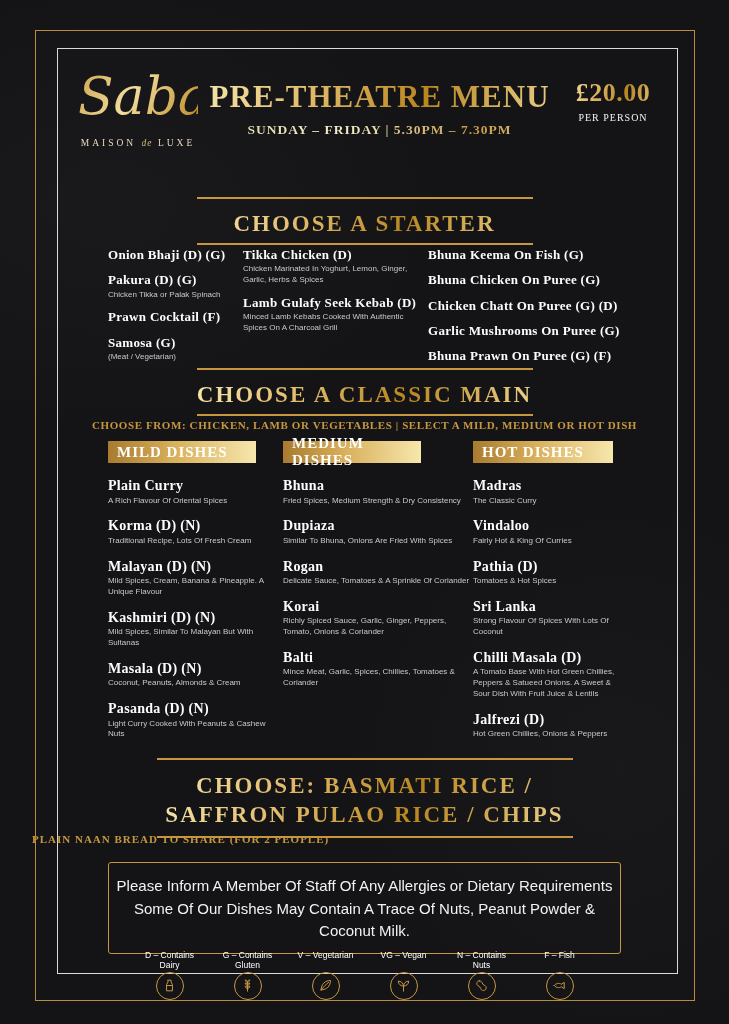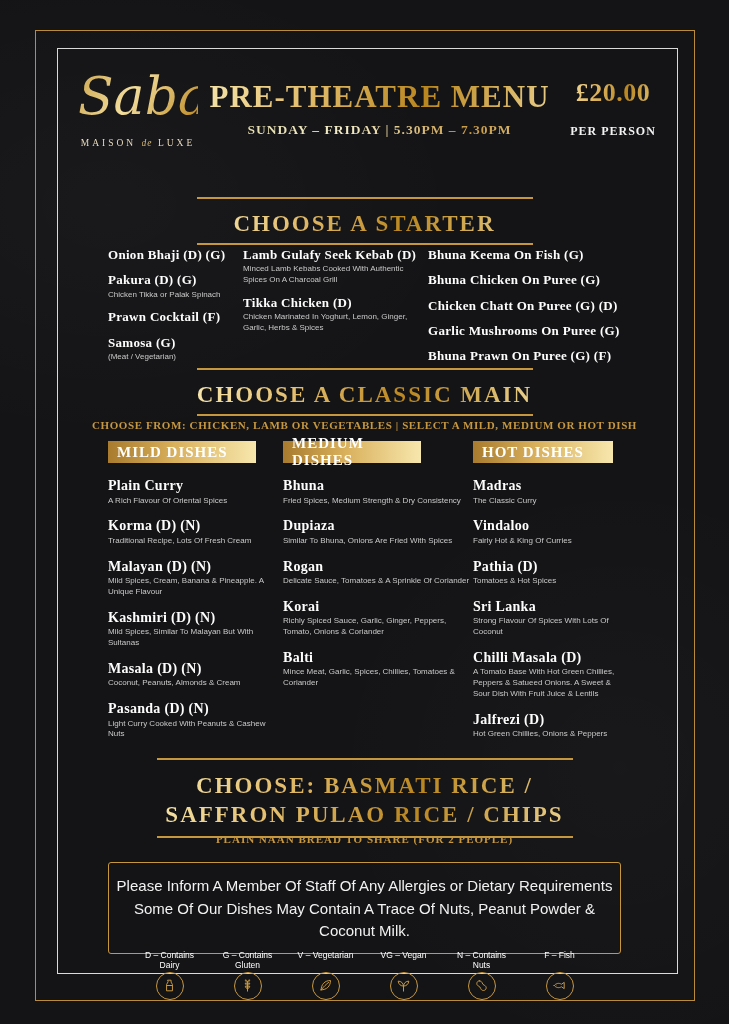--- a/index.html
+++ b/index.html
@@ -29,21 +29,21 @@
   .logo-tagline{font-size:9.5px;letter-spacing:3px;color:#e8dabe;margin-top:10px;white-space:nowrap;}
   .logo-tagline .de{font-style:italic;text-transform:lowercase;letter-spacing:1px;
     background:linear-gradient(120deg,#e3bd6d,#f2dd9c);-webkit-background-clip:text;background-clip:text;color:transparent;text-align:right;}
   .title-block{flex:1;text-align:center;padding-top:16px;}
   .page-title{font-size:31px;font-weight:bold;letter-spacing:1px;line-height:1.1;}
   .page-subtitle{font-size:13.5px;font-weight:bold;letter-spacing:1px;margin-top:8px;
     background:linear-gradient(90deg,#ded59e 0%,#f4eecb 40%,#c79a44 75%,#e8cf8d 100%);
     -webkit-background-clip:text;background-clip:text;color:transparent;}
   .price-block{width:104px;text-align:center;padding-top:14px;}
   .price{font-size:26px;font-weight:bold;letter-spacing:0.5px;}
-  .price-note{font-size:12px;font-weight:bold;letter-spacing:1px;color:#f3f3f3;margin-top:16px;}
+  .price-note{font-size:10px;font-weight:normal;letter-spacing:1px;color:#f3f3f3;margin-top:4px;}
 
   
   .sec-head{position:absolute;left:0;right:0;display:flex;flex-direction:column;align-items:center;}
   .sec-head .inner{width:336px;text-align:center;}
   .sec-head .txt{font-size:23px;font-weight:bold;letter-spacing:2px;padding:12px 0 6px;}
   .rice-head .inner{width:416px;}
   .rice-head .txt{line-height:1.25;}
 
   
   .cols{position:absolute;left:108px;display:flex;}
@@ -62,21 +62,21 @@
   .mains-note{position:absolute;left:0;right:0;text-align:center;font-size:11px;font-weight:bold;letter-spacing:0.6px;color:#c6973f;}
 
   .bars{position:absolute;left:108px;display:flex;}
   .bar{height:22px;display:flex;align-items:center;padding-left:9px;box-sizing:border-box;
     background:linear-gradient(90deg,#a87b2e 0%,#d9b05c 45%,#f7e7ad 100%);
     color:#fff;font-size:15px;font-weight:bold;letter-spacing:1px;}
   .bar.b1{width:148px;margin-right:27px;}
   .bar.b2{width:138px;margin-right:52px;}
   .bar.b3{width:140px;}
 
-  .rice-note{position:absolute;left:0;right:0;text-align:center;font-size:11px;font-weight:bold;letter-spacing:1px;color:#c6973f;}
+  .rice-note{position:absolute;left:0;right:0;font-size:11px;font-weight:bold;letter-spacing:1px;color:#c6973f;padding-left:32px;}
 
   
   .footer-box{position:absolute;left:108px;width:513px;top:862px;height:92px;box-sizing:border-box;
     border:1.5px solid #c6973f;border-radius:3px;text-align:center;padding-top:12px;}
   .allergy-line{font-family:"Liberation Sans",sans-serif;font-size:15px;color:#f2f2f2;line-height:1.5;}
   .legend{display:flex;justify-content:center;margin-top:7px;}
   .legend-item{width:78px;display:flex;flex-direction:column;align-items:center;}
   .legend-label{font-family:"Liberation Sans",sans-serif;font-size:8.5px;color:#fff;line-height:1.2;white-space:pre-line;height:20px;}
   .legend-circle{width:26px;height:26px;border:1.5px solid #c6973f;border-radius:50%;
     display:flex;align-items:center;justify-content:center;margin-top:2px;}
@@ -135,27 +135,27 @@
         </div>
 
         <div class="menu-item">
           <div class="item-name">Samosa (G)</div>
           <div class="item-desc">(Meat / Vegetarian)</div>
         </div>
       </div>
     <div class="col2">
 
         <div class="menu-item">
+          <div class="item-name">Tikka Chicken (D)</div>
+          <div class="item-desc">Chicken Marinated In Yoghurt, Lemon, Ginger, Garlic, Herbs &amp; Spices</div>
+        </div>
+
+        <div class="menu-item">
           <div class="item-name">Lamb Gulafy Seek Kebab (D)</div>
           <div class="item-desc">Minced Lamb Kebabs Cooked With Authentic Spices On A Charcoal Grill</div>
-        </div>
-
-        <div class="menu-item">
-          <div class="item-name">Tikka Chicken (D)</div>
-          <div class="item-desc">Chicken Marinated In Yoghurt, Lemon, Ginger, Garlic, Herbs &amp; Spices</div>
         </div>
       </div>
     <div class="col3">
 
         <div class="menu-item">
           <div class="item-name">Bhuna Keema On Fish (G)</div>
 
         </div>
 
         <div class="menu-item">

